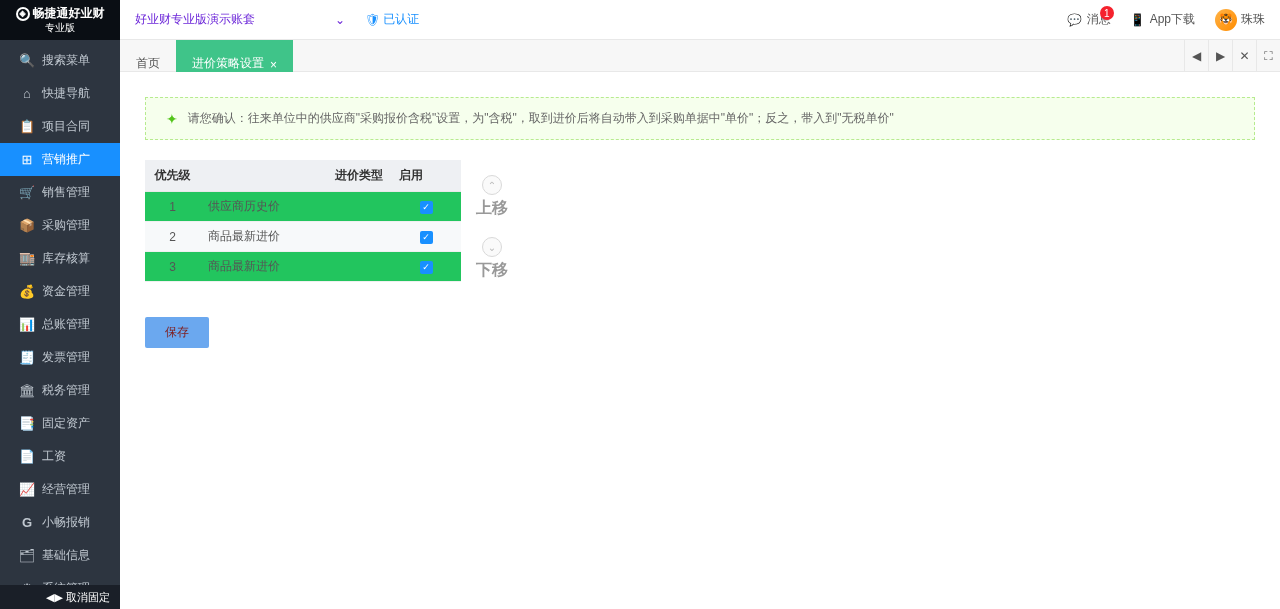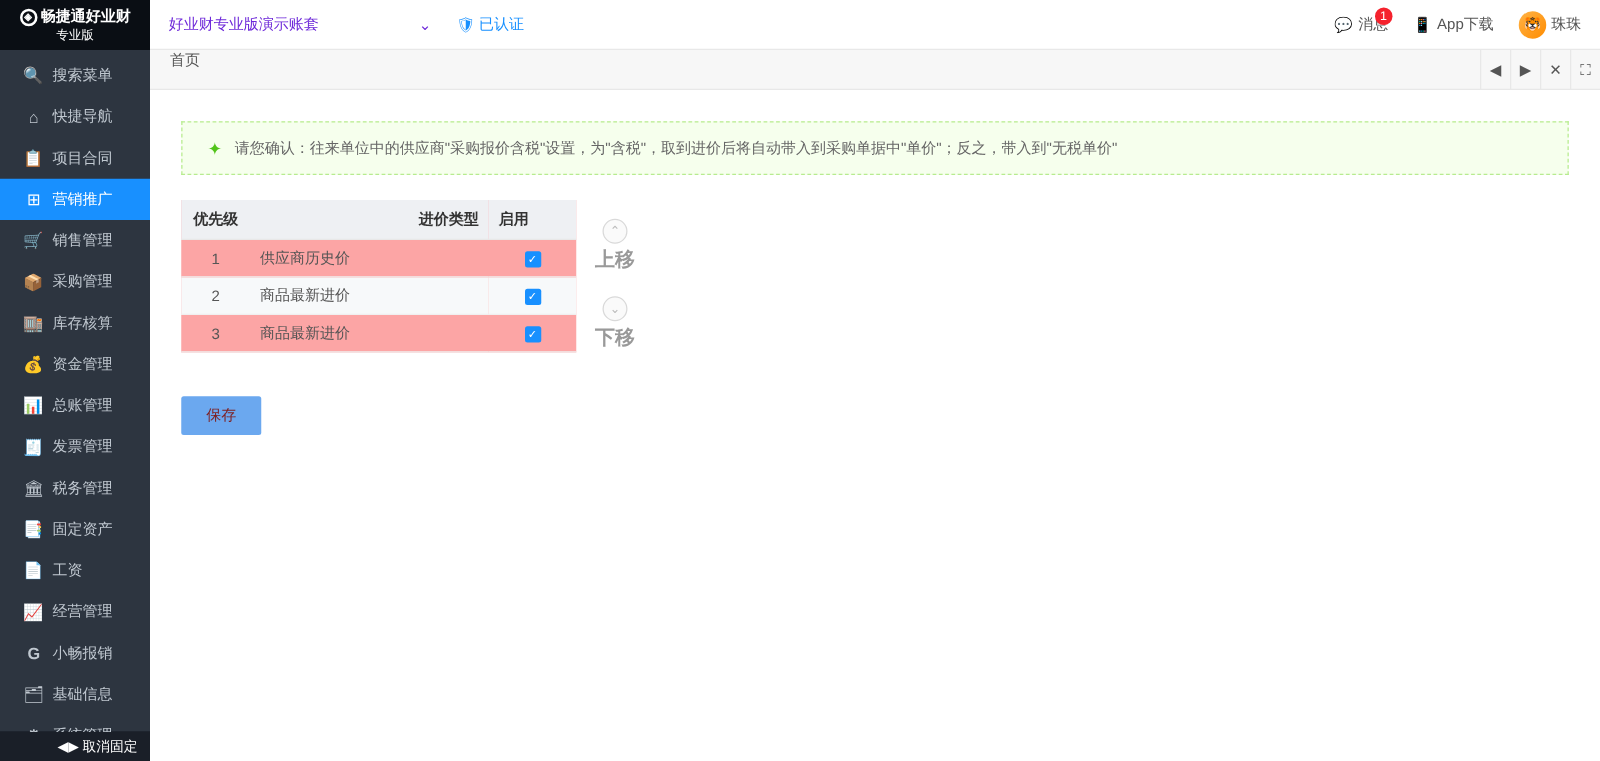--- a/index.html
+++ b/index.html
@@ -178,21 +178,21 @@
       height: 32px;
       background: #f7f7f7;
       border-bottom: 1px solid #e8e8e8;
       display: flex;
       align-items: center;
     }
     .tab {
       height: 32px;
       padding: 0 16px;
       display: flex;
-      align-items: flex-start;
+      align-items: flex-end;
       font-size: 12px;
       cursor: pointer;
       gap: 6px;
     }
     .tab.home {
       color: #555;
     }
     .tab.active {
       background: #3fc489;
       color: #fff;
@@ -252,21 +252,21 @@
     
     
     .table-area {
       display: flex;
       align-items: flex-start;
       gap: 15px;
     }
     .price-table {
       width: 316px;
       border-collapse: collapse;
-      background: #fca5a5;
+      background: #22c55e;
     }
     .price-table th {
       background: #eef0f3;
       padding: 7px 8px;
       font-size: 12px;
       font-weight: bold;
       text-align: right;
       color: #333;
       border-bottom: 1px solid #e8e8e8;
     }
@@ -459,20 +459,24 @@
     <div class="header-item">
       <span class="avatar">🐯</span>
       <span>珠珠</span>
     </div>
   </div>
 </div>
 
 <div class="tabs">
   <div class="tab home">
     <span>首页</span>
+  </div>
+  <div class="tab active">
+    <span>进价策略设置</span>
+    <span class="tab-close">×</span>
   </div>
   <div class="tabs-right">
     <div class="tab-nav-btn">◀</div>
     <div class="tab-nav-btn">▶</div>
     <div class="tab-nav-btn">✕</div>
     <div class="tab-nav-btn">⛶</div>
   </div>
 </div>
 
 <div class="content">

